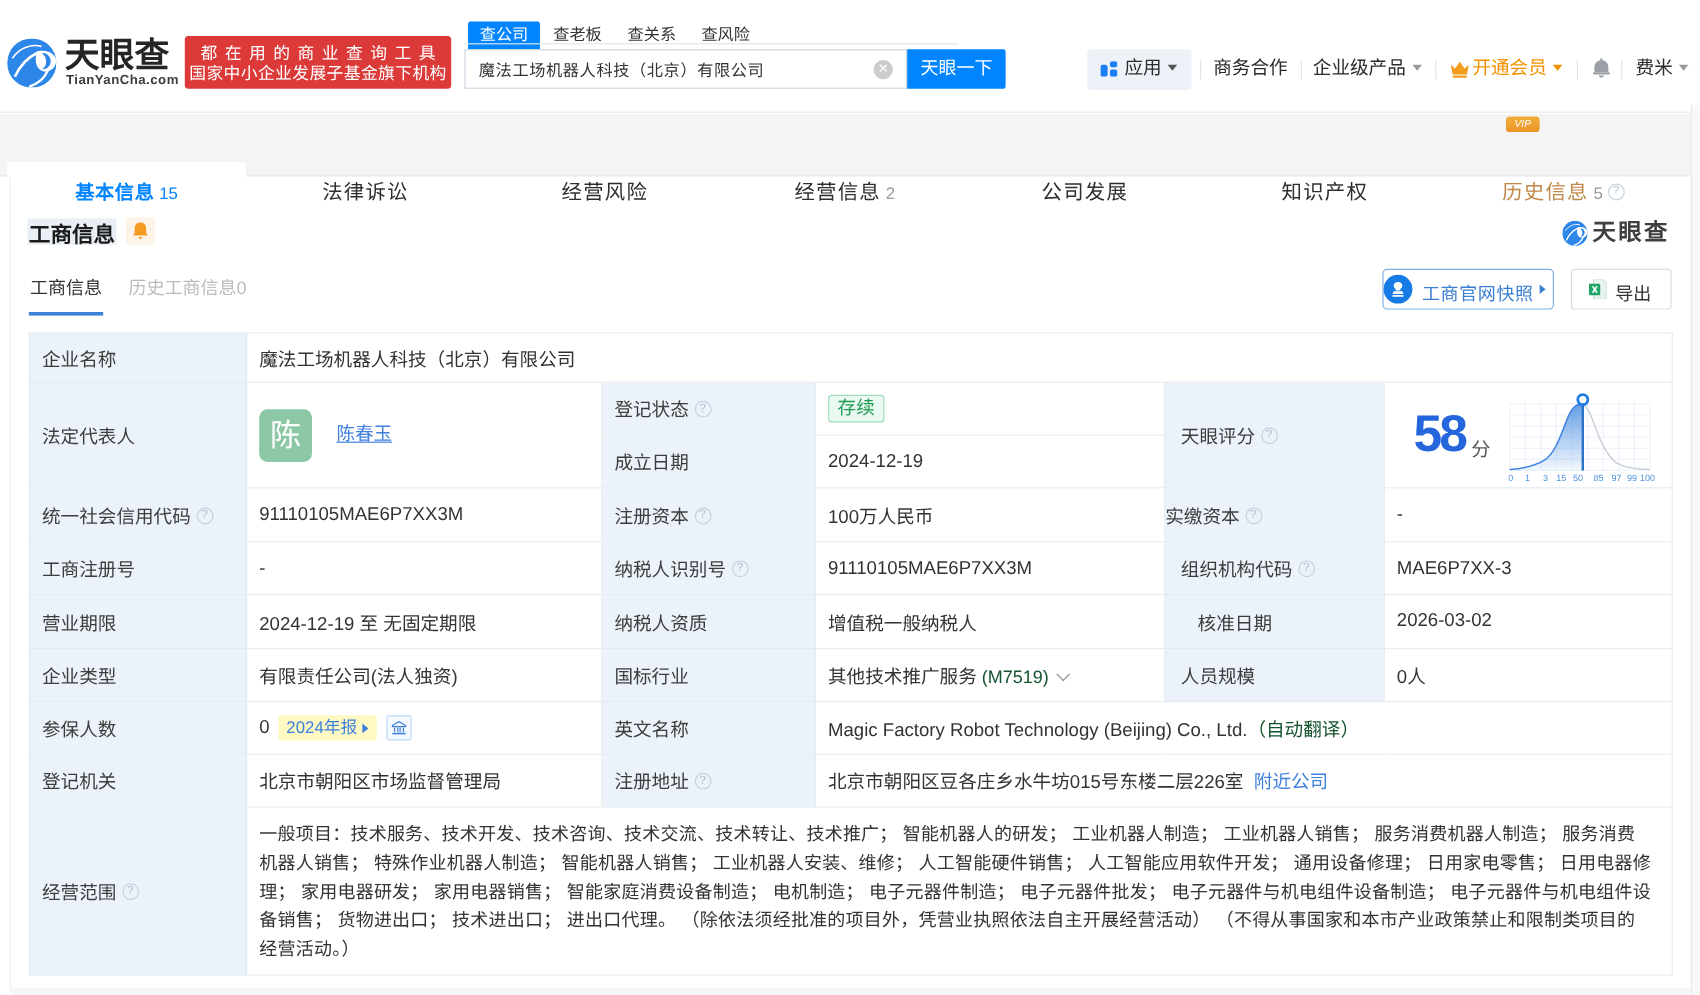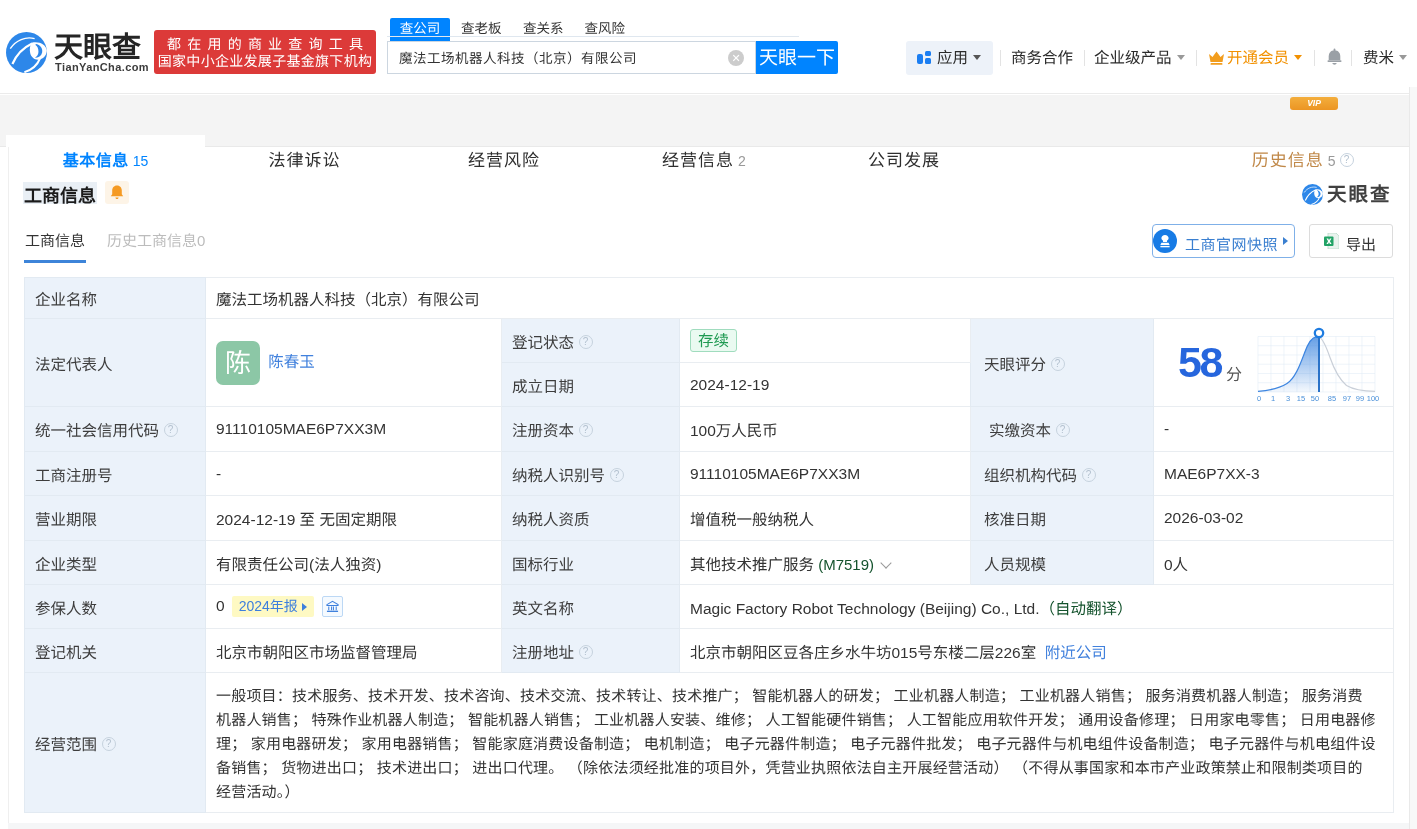--- a/index.html
+++ b/index.html
@@ -12,21 +12,21 @@
 #hdr { position:absolute; left:0; top:0; width:1409px; height:94px; background:#fff; border-bottom:1px solid #ebebeb; }
 .logotxt { position:absolute; left:54px; top:33px; font-size:29px; line-height:28px; font-weight:bold; color:#252525; letter-spacing:0; }
 .logosub { position:absolute; left:55px; top:62px; font-size:11px; line-height:11px; font-weight:bold; color:#3c3c3c; letter-spacing:0.4px; }
 .redbox { position:absolute; left:154px; top:30px; width:222px; height:44px; background:#dc3a39; border-radius:3px; color:#fff; text-align:center; }
 .redbox .l1 { margin-top:5.5px; font-size:14px; letter-spacing:6.2px; text-indent:6.2px; line-height:17px; white-space:nowrap; }
 .redbox .l2 { font-size:14px; letter-spacing:0.3px; line-height:17px; white-space:nowrap; }
 .stab { position:absolute; top:18px; height:33px; font-size:13.5px; color:#333; line-height:21px; }
 .stab.on { background:#0084ff; color:#fff; width:60px; text-align:center; border-radius:2px 2px 0 0; }
 #sinput { position:absolute; left:387px; top:41px; width:369px; height:33px; border:1px solid #ccd6e0; background:#fff; line-height:33px; font-size:13.5px; letter-spacing:0.5px; padding-left:11px; white-space:nowrap; overflow:hidden; }
 #sclear { position:absolute; left:728px; top:50px; width:16px; height:16px; border-radius:50%; background:#ccc; color:#fff; font-size:11px; line-height:16px; text-align:center; }
-#sbtn { position:absolute; left:756px; top:41px; width:82px; height:33px; background:#0084ff; color:#fff; font-size:19px; text-align:center; line-height:33px; letter-spacing:0; border-radius:0 2px 2px 0; }
+#sbtn { position:absolute; left:756px; top:41px; width:82px; height:33px; background:#0084ff; color:#fff; font-size:15px; text-align:center; line-height:33px; letter-spacing:0; border-radius:0 2px 2px 0; }
 .hmenu { position:absolute; top:41px; height:34px; line-height:34px; font-size:15.5px; color:#2b2b2b; white-space:nowrap; }
 #appbox { position:absolute; left:906px; top:41px; width:87px; height:34px; background:#edf2f9; border-radius:3px; }
 .hdiv { position:absolute; top:50px; width:1px; height:16px; background:#e3e3e3; }
 .caret { display:inline-block; width:0; height:0; border-left:4.5px solid transparent; border-right:4.5px solid transparent; border-top:5px solid #555; vertical-align:middle; margin-left:5px; margin-top:-2px; }
 
 #nav { position:absolute; left:0; top:95px; width:1409px; height:52px; background:#f4f4f4; border-bottom:1px solid #e9e9e9; }
 .ntab { position:absolute; top:0; height:52px; line-height:52px; text-align:center; font-size:17px; color:#2e2e2e; letter-spacing:1px;margin-top:40px; }
 .ntab .cnt { font-size:14px; letter-spacing:0; color:#999; margin-left:4px; }
 .ntab.on { background:#fff; color:#0084ff; font-weight:bold; font-size:16px; letter-spacing:0.5px; }
 .ntab.on .cnt { color:#0084ff; font-weight:normal; }
@@ -95,23 +95,24 @@
   <div class="hdiv" style="left:1351px;"></div>
   <div class="hmenu" style="left:1363px;">费米<span class="caret" style="border-top-color:#999"></span></div>
 </div>
 
 <div id="nav">
   <div class="ntab on" style="left:6px;width:199px;">基本信息<span class="cnt">15</span></div>
   <div class="ntab" style="left:205px;width:199px;">法律诉讼</div>
   <div class="ntab" style="left:404px;width:200px;">经营风险</div>
   <div class="ntab" style="left:604px;width:200px;">经营信息<span class="cnt">2</span></div>
   <div class="ntab" style="left:804px;width:200px;">公司发展</div>
+  <div class="ntab" style="left:1004px;width:200px;">知识产权</div>
   <div class="ntab" style="left:1204px;width:198px;color:#c08848;">历史信息<span class="cnt">5</span><span class="qmark" style="background:transparent">?</span></div>
 </div>
-<div class="abs" style="left:1290px;top:97px;width:48px;height:13px;background:linear-gradient(180deg,#f3ae3d,#ec9523);border-radius:3px;color:#fff;font-size:8.5px;font-weight:bold;font-style:italic;text-align:center;line-height:13px;">VIP</div>
+<div class="abs" style="left:1255px;top:97px;width:28px;height:13px;background:linear-gradient(180deg,#f3ae3d,#ec9523);border-radius:3px;color:#fff;font-size:8.5px;font-weight:normal;font-style:italic;text-align:center;line-height:13px;">VIP</div>
 
 <div class="abs" style="left:23px;top:182px;width:74px;height:22px;background:#e9eff5;"></div>
 <div class="abs" style="left:24px;top:181px;font-size:18px;font-weight:bold;color:#1b1b1b;">工商信息</div>
 <div class="abs" style="left:105px;top:181px;width:24px;height:23px;background:#fdf4e7;border-radius:3px;"></div>
 <svg class="abs" style="left:110px;top:185px" width="14" height="15" viewBox="0 0 14 15">
     <path d="M7 0.5 C10.2 0.5 11.8 2.9 11.8 5.6 L11.8 9.3 L13.2 11.3 L0.8 11.3 L2.2 9.3 L2.2 5.6 C2.2 2.9 3.8 0.5 7 0.5 Z" fill="#f59a23"></path>
     <path d="M5.4 12.6 C5.7 13.7 6.2 14.1 7 14.1 C7.8 14.1 8.3 13.7 8.6 12.6 Z" fill="#f59a23"></path>
   </svg>
 
 <svg class="abs" style="left:1302px;top:184px" width="21" height="21" viewBox="0 0 48 48">
@@ -156,21 +157,21 @@
     </colgroup>
 <tbody>
       <tr style="height:41px">
   <td class="lb">企业名称</td>
   <td colspan="5">魔法工场机器人科技（北京）有限公司</td>
 </tr>
 <tr style="height:44px">
   <td class="lb" rowspan="2">法定代表人</td>
   <td rowspan="2">
     <span style="display:inline-block;width:44px;height:44px;border-radius:7px;background:#8cc7a6;color:#fff;font-size:26px;text-align:center;line-height:44px;vertical-align:middle;">陈</span>
-    <a class="lnk" style="margin-left:4px;">陈春玉</a>
+    <a class="lnk" style="margin-left:16px;text-decoration:underline;">陈春玉</a>
   </td>
   <td class="lb">登记状态<span class="qmark inblue">?</span></td>
   <td><span class="gtag">存续</span></td>
   <td class="lb" rowspan="2" style="padding-left:13px">天眼评分<span class="qmark inblue">?</span></td>
   <td rowspan="2" style="position:relative;padding:0;">
     <div class="abs" style="left:24px;top:19px;font-size:43px;font-weight:bold;color:#2666dd;letter-spacing:-2.5px;">58</div>
     <div class="abs" style="left:72px;top:42px;font-size:16px;color:#555;">分</div>
     <svg class="abs" style="left:103px;top:8px" width="122" height="76" viewBox="0 0 122 76">
       <g stroke="#e2ecf6" stroke-width="0.6">
         <path d="M1 9.5 H118 M1 18.7 H118 M1 28 H118 M1 37.2 H118 M1 46.5 H118 M1 55.7 H118 M1 65 H118"></path>
@@ -203,37 +204,37 @@
 </tr>
 <tr style="height:44px">
   <td class="lb">成立日期</td>
   <td>2024-12-19</td>
 </tr>
 <tr style="height:45px">
   <td class="lb">统一社会信用代码<span class="qmark inblue">?</span></td>
   <td>91110105MAE6P7XX3M</td>
   <td class="lb">注册资本<span class="qmark inblue">?</span></td>
   <td>100万人民币</td>
-  <td class="lb" style="padding-left:18px">实缴资本<span class="qmark inblue">?</span></td>
+  <td class="lb" style="padding-left:0">实缴资本<span class="qmark inblue">?</span></td>
   <td>-</td>
 </tr>
 <tr style="height:44px">
   <td class="lb">工商注册号</td>
   <td>-</td>
   <td class="lb">纳税人识别号<span class="qmark inblue">?</span></td>
   <td>91110105MAE6P7XX3M</td>
   <td class="lb" style="padding-left:13px">组织机构代码<span class="qmark inblue">?</span></td>
   <td>MAE6P7XX-3</td>
 </tr>
 <tr style="height:45px">
   <td class="lb">营业期限</td>
   <td>2024-12-19 至 无固定期限</td>
   <td class="lb">纳税人资质</td>
   <td>增值税一般纳税人</td>
-  <td class="lb" style="padding-left:13px">核准日期</td>
+  <td class="lb" style="padding-left:27px">核准日期</td>
   <td>2026-03-02</td>
 </tr>
 <tr style="height:44px">
   <td class="lb">企业类型</td>
   <td>有限责任公司(法人独资)</td>
   <td class="lb">国标行业</td>
   <td>其他技术推广服务<span class="gray" style="font-size:15px;"> (M7519) </span><span style="display:inline-block;width:8px;height:8px;border-right:1.5px solid #999;border-bottom:1.5px solid #999;transform:rotate(45deg);margin-left:4px;margin-bottom:3px;"></span></td>
   <td class="lb" style="padding-left:13px">人员规模</td>
   <td>0人</td>
 </tr>

